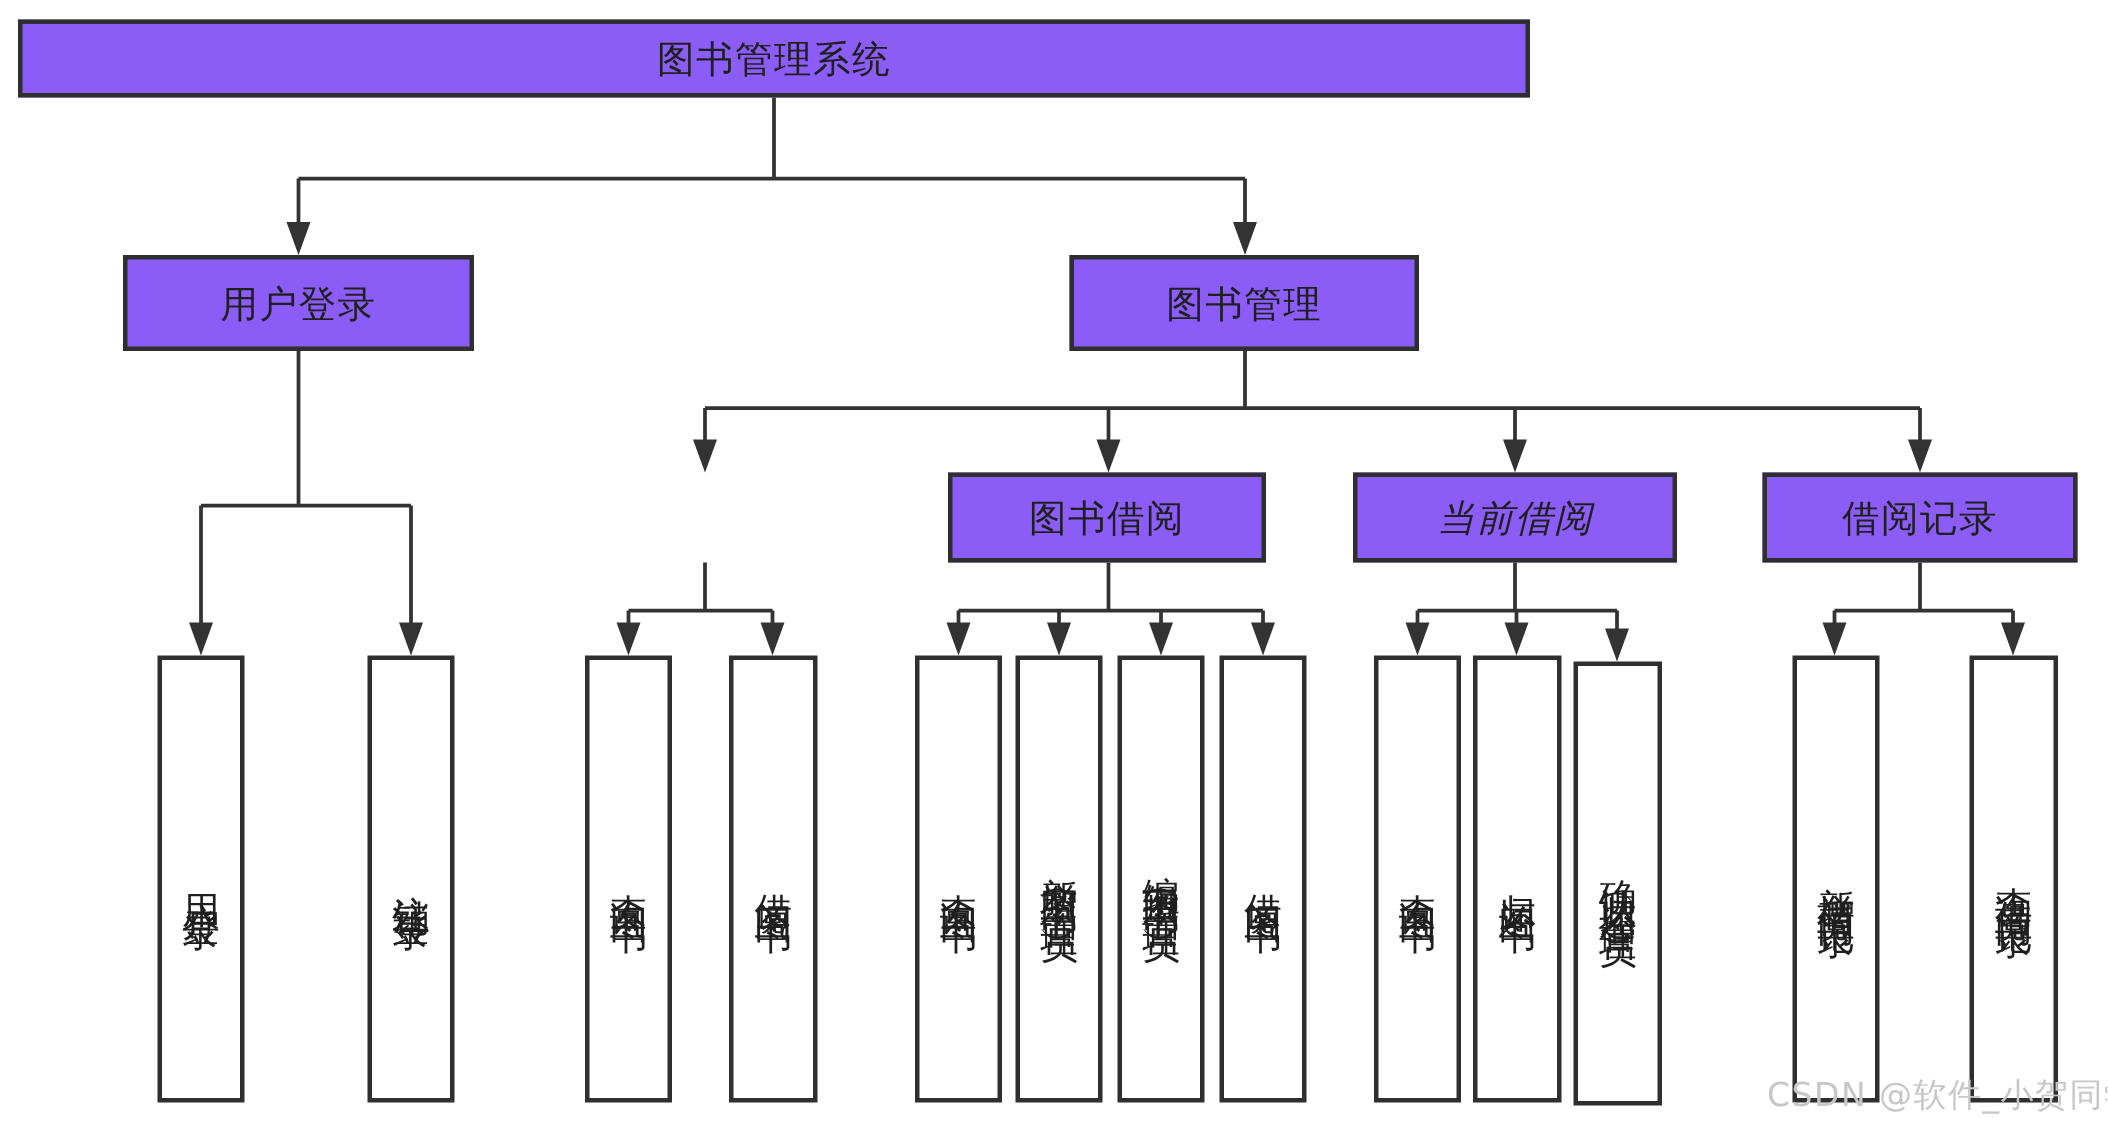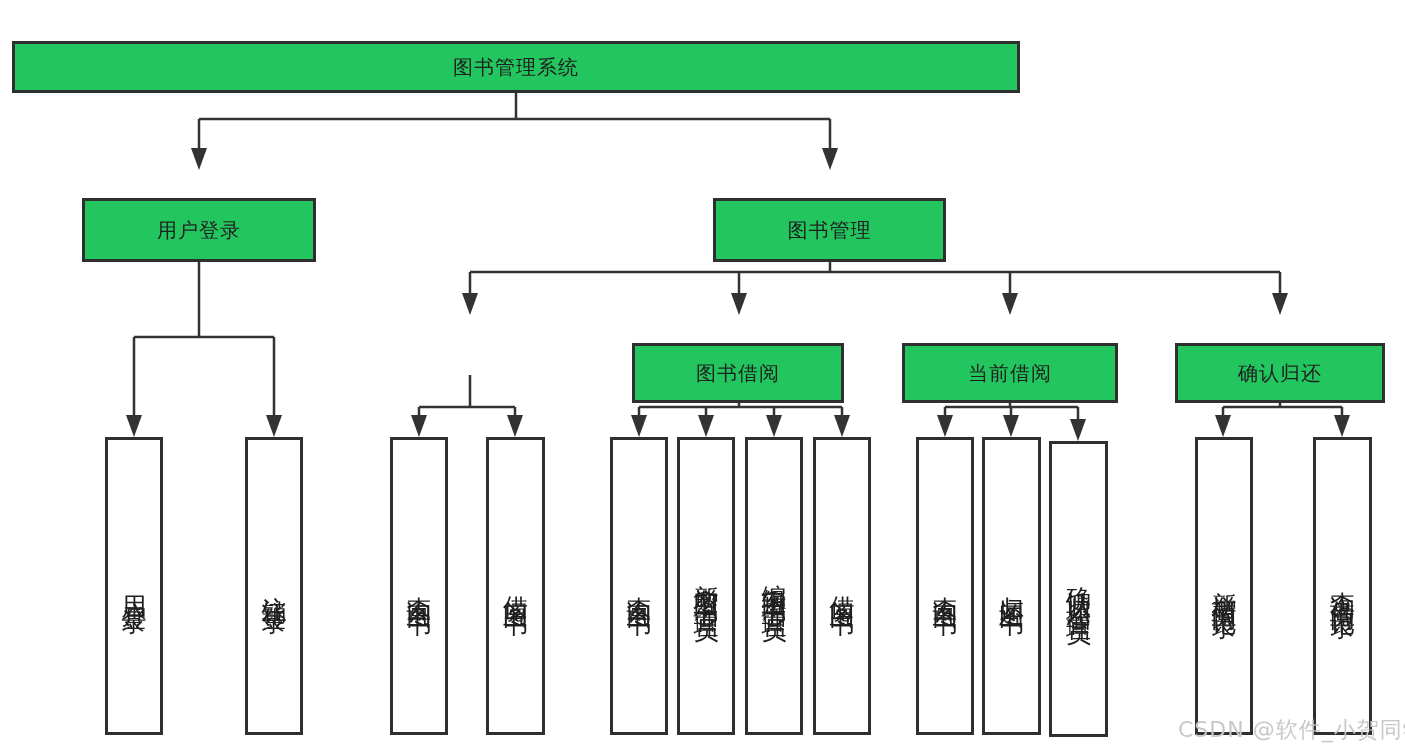--- a/index.html
+++ b/index.html
@@ -19,31 +19,30 @@
     position: absolute;
     left: 0;
     top: 0;
     width: 1405px;
     height: 747px;
     pointer-events: none;
   }
   .node {
     position: absolute;
     box-sizing: border-box;
-    background: #22c55e;
+    background: #8b5cf6;
     border: 3px solid #2f2f2f;
     display: flex;
     align-items: center;
     justify-content: center;
     color: #1f1f1f;
-    font-size: 20px;
+    font-size: 25px;
     letter-spacing: 1px;
     white-space: nowrap;
     z-index: 2;
-    margin-top: 28px;
   }
   .vnode {
     position: absolute;
     box-sizing: border-box;
     background: #ffffff;
     border: 3px solid #2f2f2f;
     display: flex;
     align-items: center;
     justify-content: center;
     color: #1f1f1f;
@@ -115,22 +114,22 @@
       <polygon points="1334,415 1350,415 1342,437"></polygon>
     </g>
   </svg>
 
   <div class="node" style="left:12px; top:13px; width:1008px; height:52px;">图书管理系统</div>
 
   <div class="node" style="left:82px; top:170px; width:234px; height:64px;">用户登录</div>
   <div class="node" style="left:713px; top:170px; width:233px; height:64px;">图书管理</div>
 
   <div class="node" style="left:632px; top:315px; width:212px; height:60px;">图书借阅</div>
-  <div class="node" style="left:902px; top:315px; width:216px; height:60px;">当前借阅</div>
-  <div class="node" style="left:1175px; top:315px; width:210px; height:60px;">确认归还</div>
+  <div class="node" style="left:902px; top:315px; width:216px; height:60px;font-style:italic;">当前借阅</div>
+  <div class="node" style="left:1175px; top:315px; width:210px; height:60px;">借阅记录</div>
 
   <div class="vnode" style="left:105px; top:437px; width:58px; height:298px;">
     <span>用户登录</span>
   </div>
   <div class="vnode" style="left:245px; top:437px; width:58px; height:298px;">
     <span>注销登录</span>
   </div>
 
   <div class="vnode" style="left:390px; top:437px; width:58px; height:298px;">
     <span>查询图书</span>

